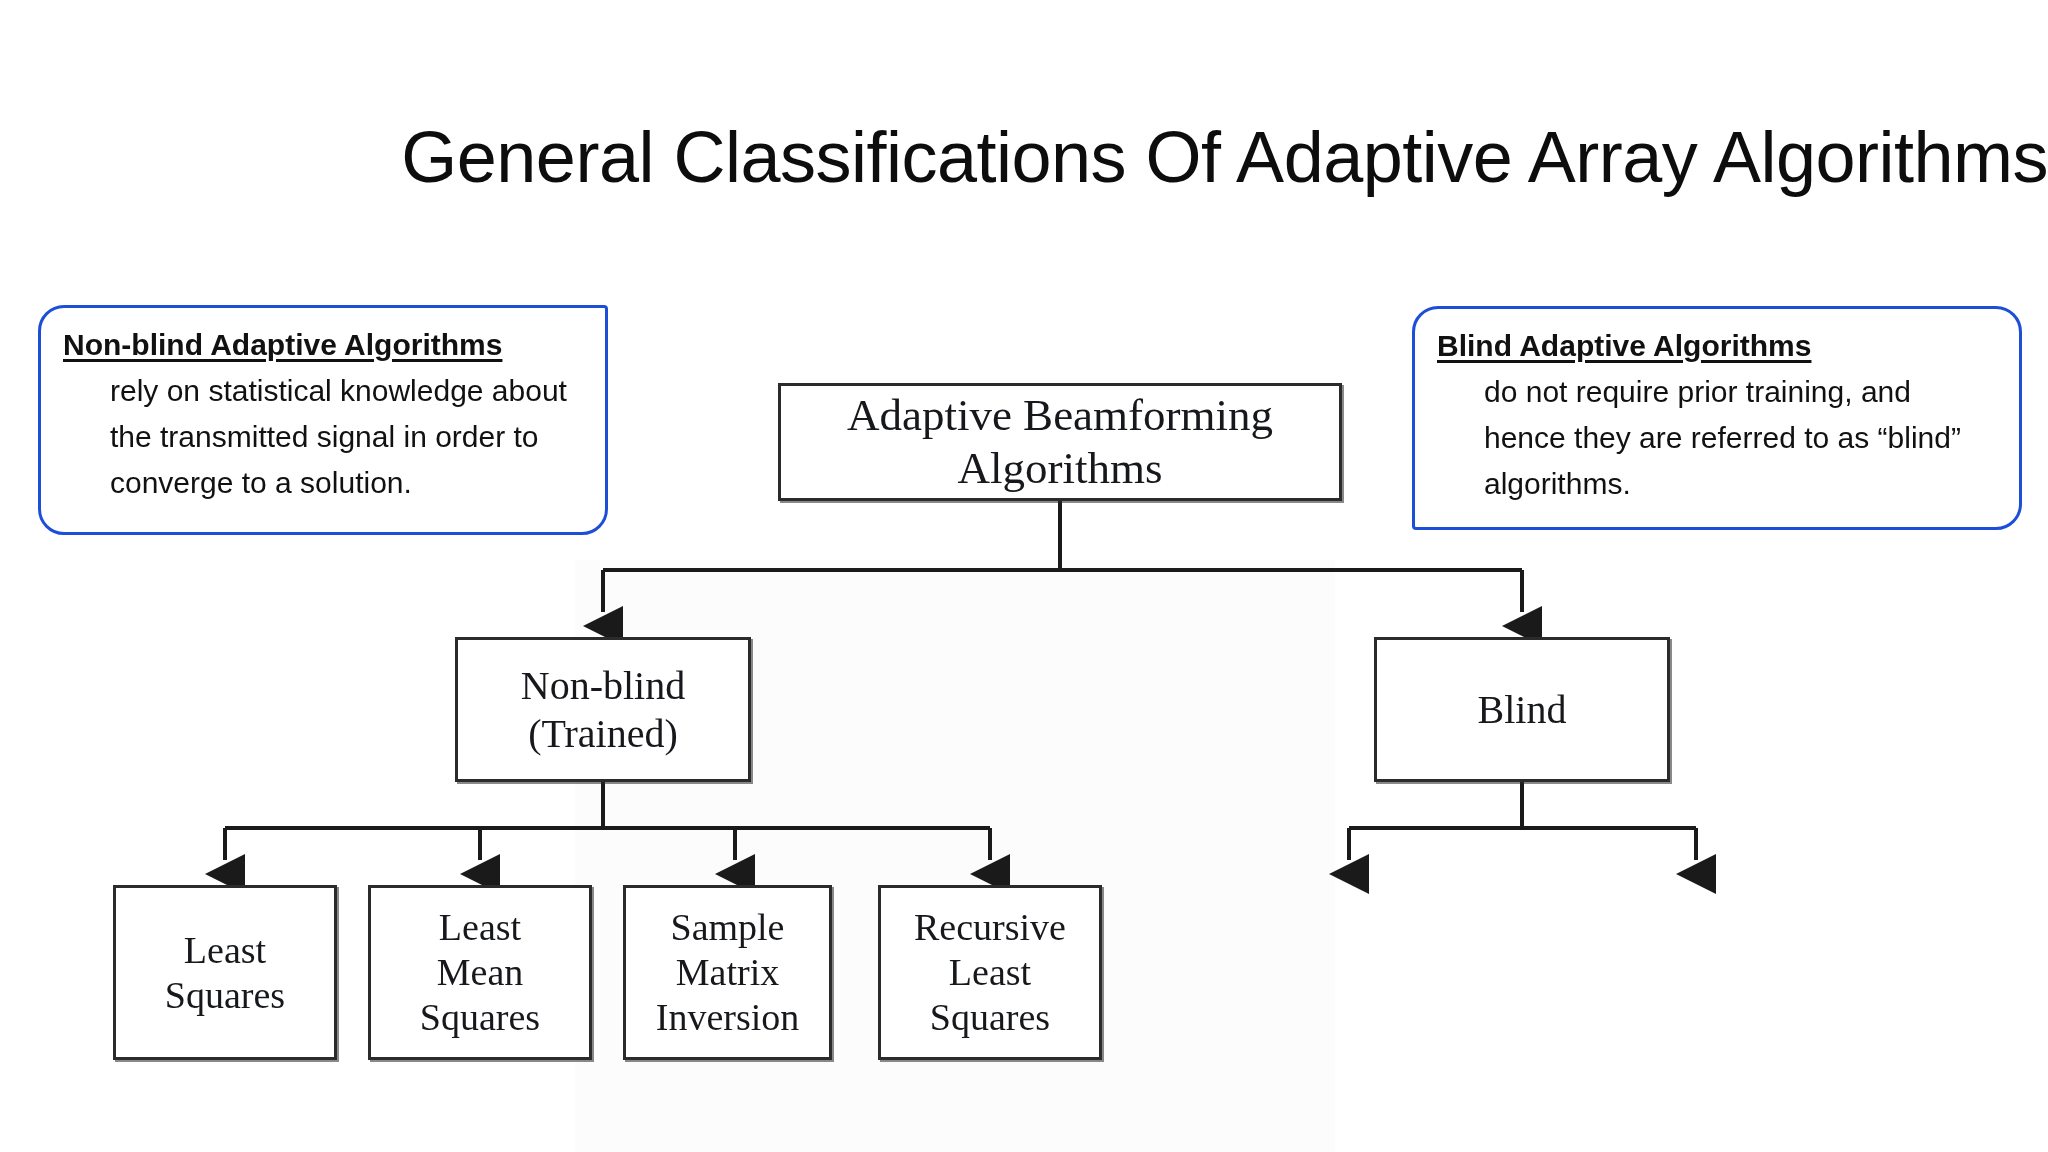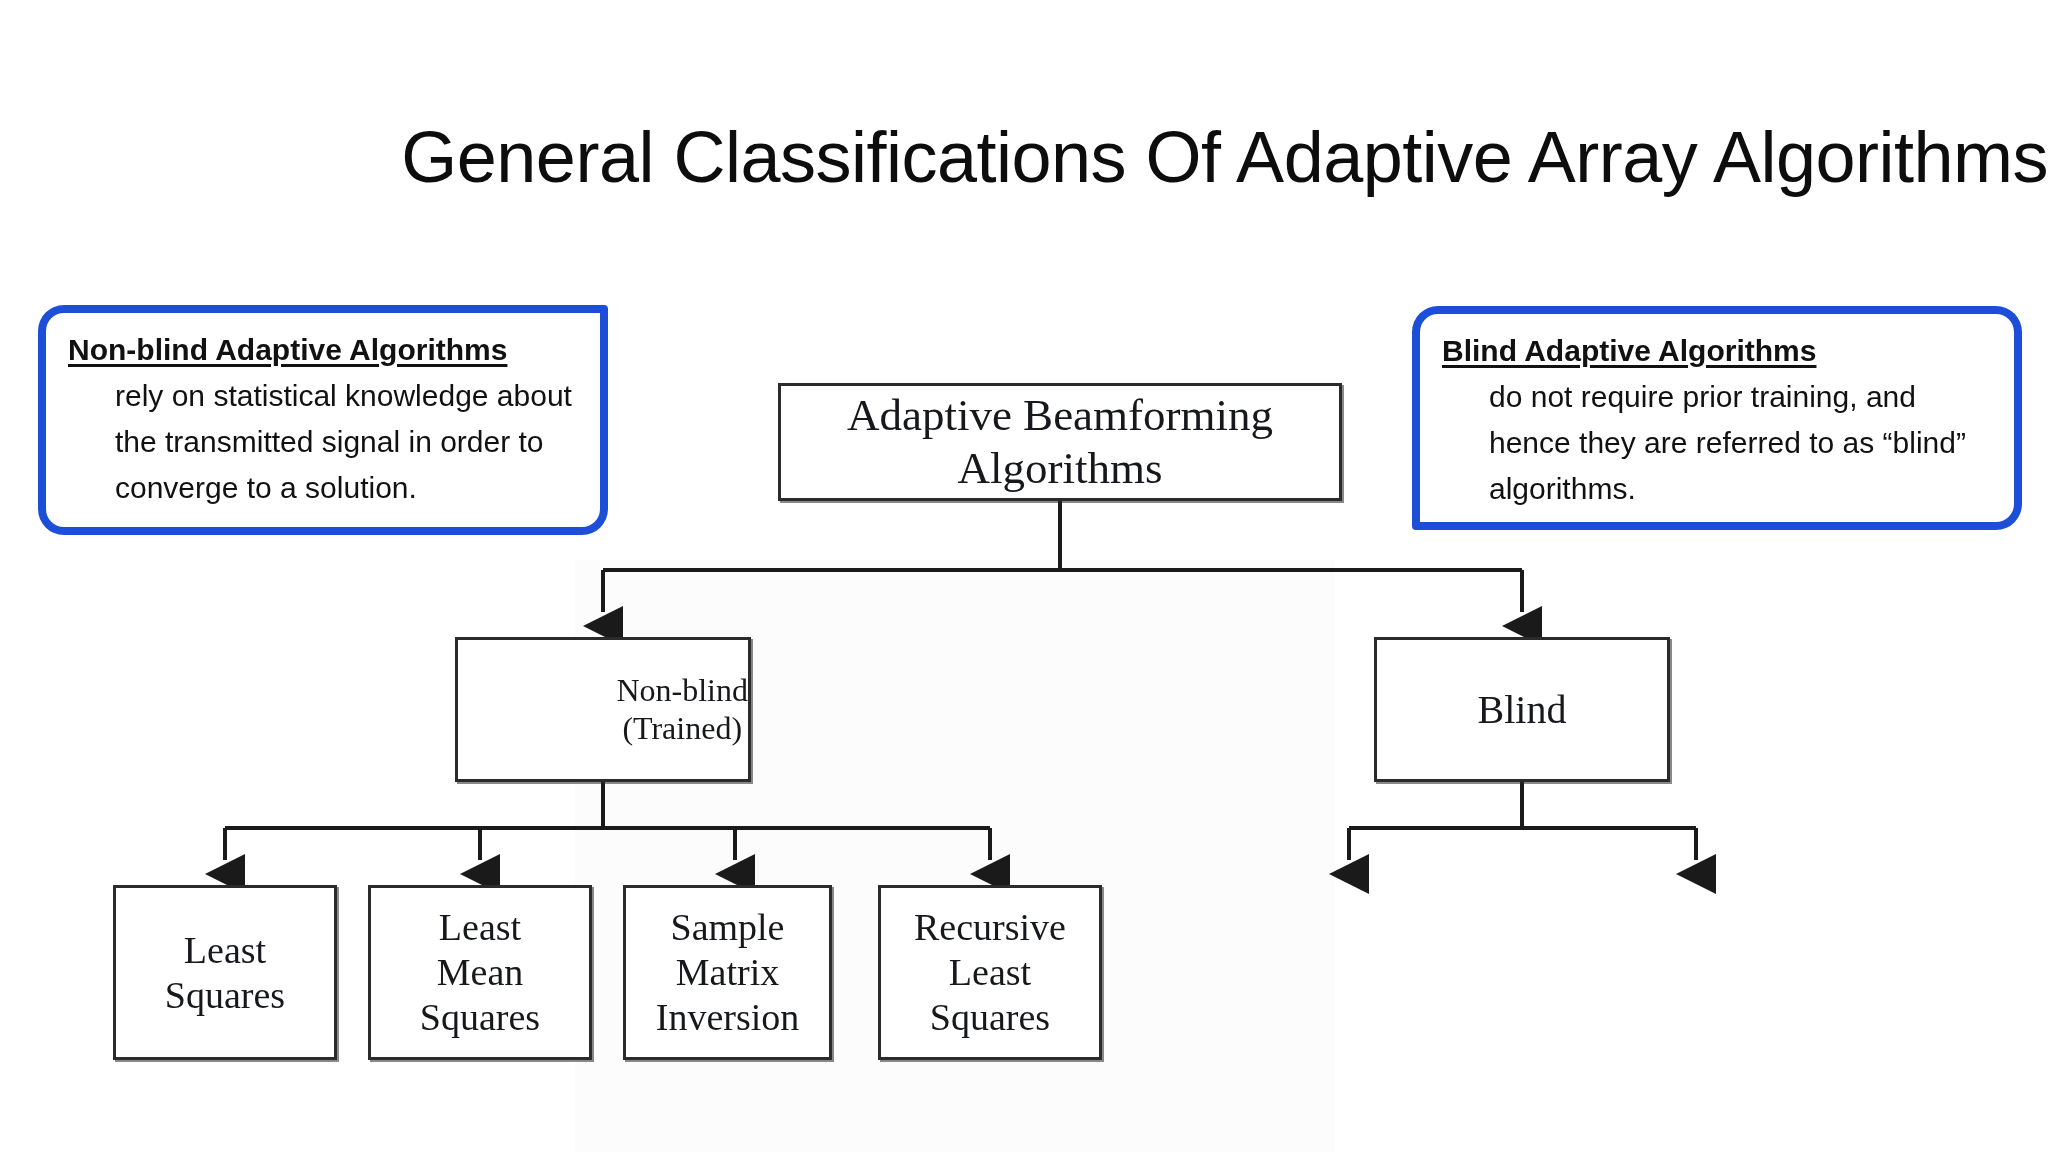--- a/index.html
+++ b/index.html
@@ -39,21 +39,21 @@
     color: #0d0d0d;
     letter-spacing: -0.5px;
     white-space: nowrap;
     margin-top: 8px;
   }
 
   
   .callout {
     position: absolute;
     box-sizing: border-box;
-    border: 8px solid #1d4ed8;
+    border: 3px solid #1d4ed8;
     background: #ffffff;
     font-family: "Liberation Sans", sans-serif;
     font-size: 30px;
     line-height: 46px;
     color: #111111;
     padding: 14px 20px 10px 22px;
   }
   #callout-left {
     left: 38px;
     top: 305px;
@@ -92,21 +92,21 @@
     font-family: "Liberation Serif", serif;
     color: #16181c;
     box-shadow: 2px 2px 0 rgba(40,40,45,0.55);
   }
   .node span {
     display: block;
     line-height: 1.18;
     white-space: pre-line;
   }
   #node-root   { left: 778px;  top: 383px;  width: 564px; height: 118px; font-size: 45px; }
-  #node-nonblind { left: 455px; top: 637px; width: 296px; height: 145px; font-size: 32px; justify-content: flex-end; }
+  #node-nonblind { left: 455px; top: 637px; width: 296px; height: 145px; font-size: 40px; }
   #node-blind    { left: 1374px; top: 637px; width: 296px; height: 145px; font-size: 40px; }
 
   .leaf { font-size: 38px; }
   #leaf-ls  { left: 113px;  top: 885px; width: 224px; height: 175px; }
   #leaf-lms { left: 368px;  top: 885px; width: 224px; height: 175px; }
   #leaf-smi { left: 623px;  top: 885px; width: 209px; height: 175px; }
   #leaf-rls { left: 878px;  top: 885px; width: 224px; height: 175px; }
   #leaf-cm  { left: 1237px; top: 885px; width: 224px; height: 175px; }
   #leaf-dd  { left: 1584px; top: 885px; width: 224px; height: 175px; }
 

